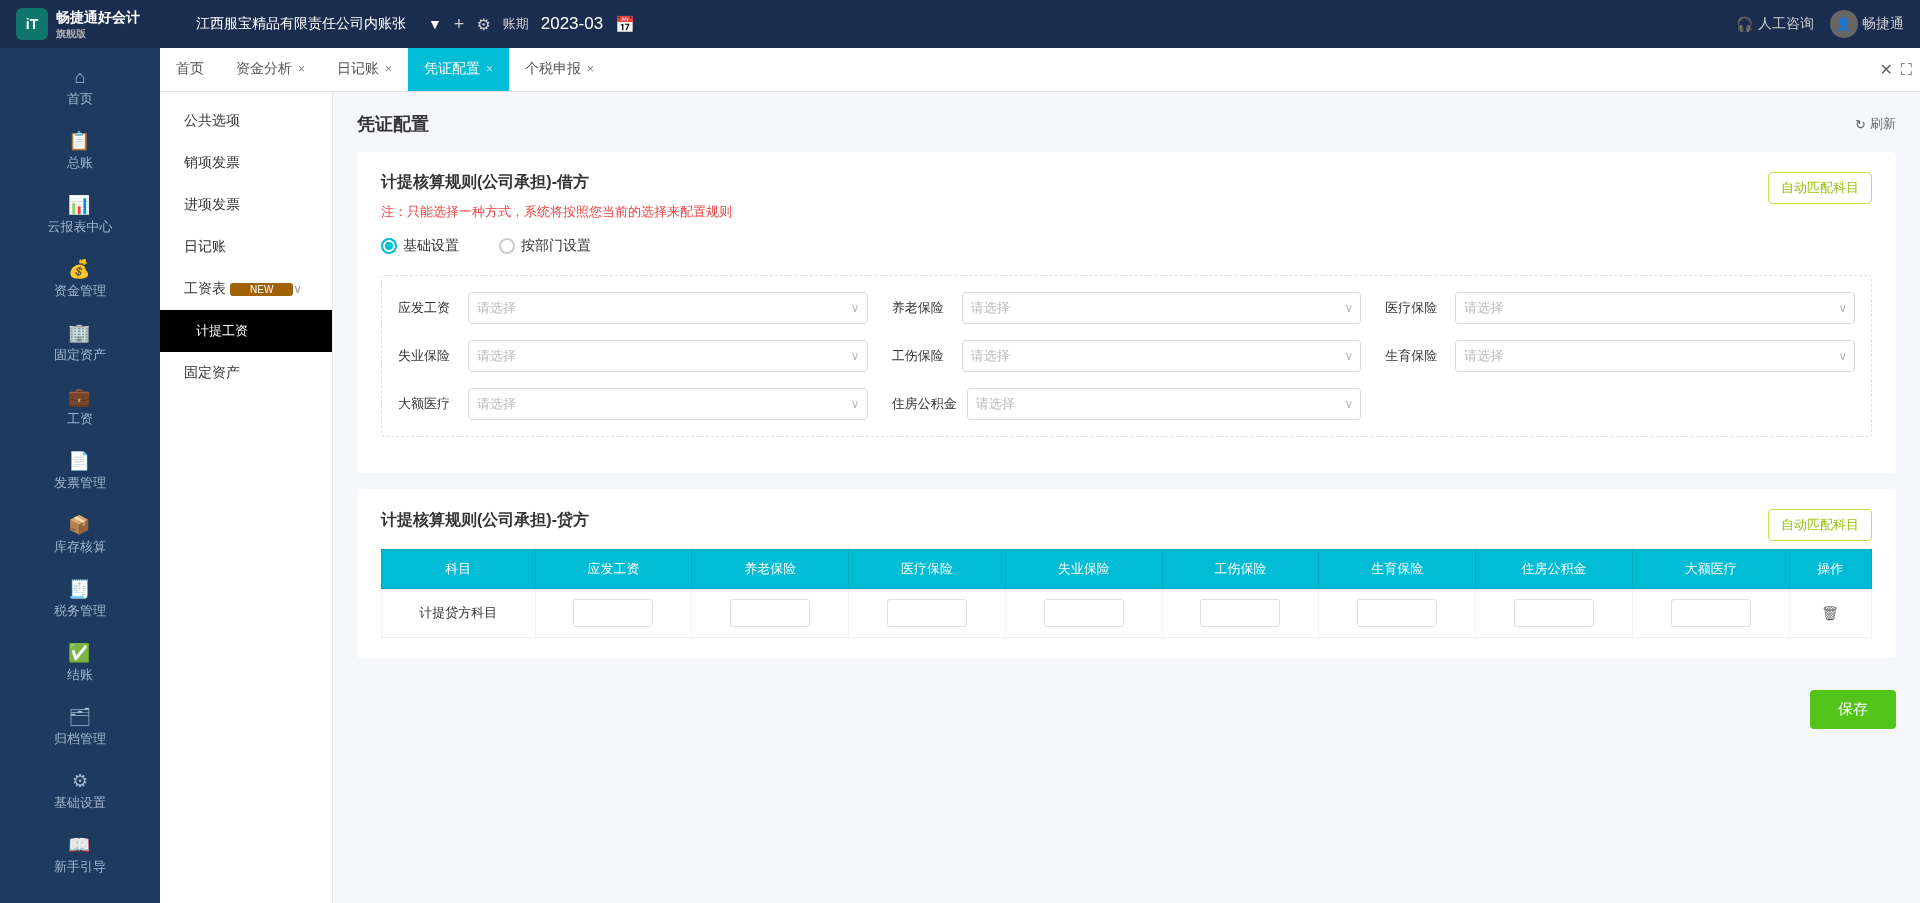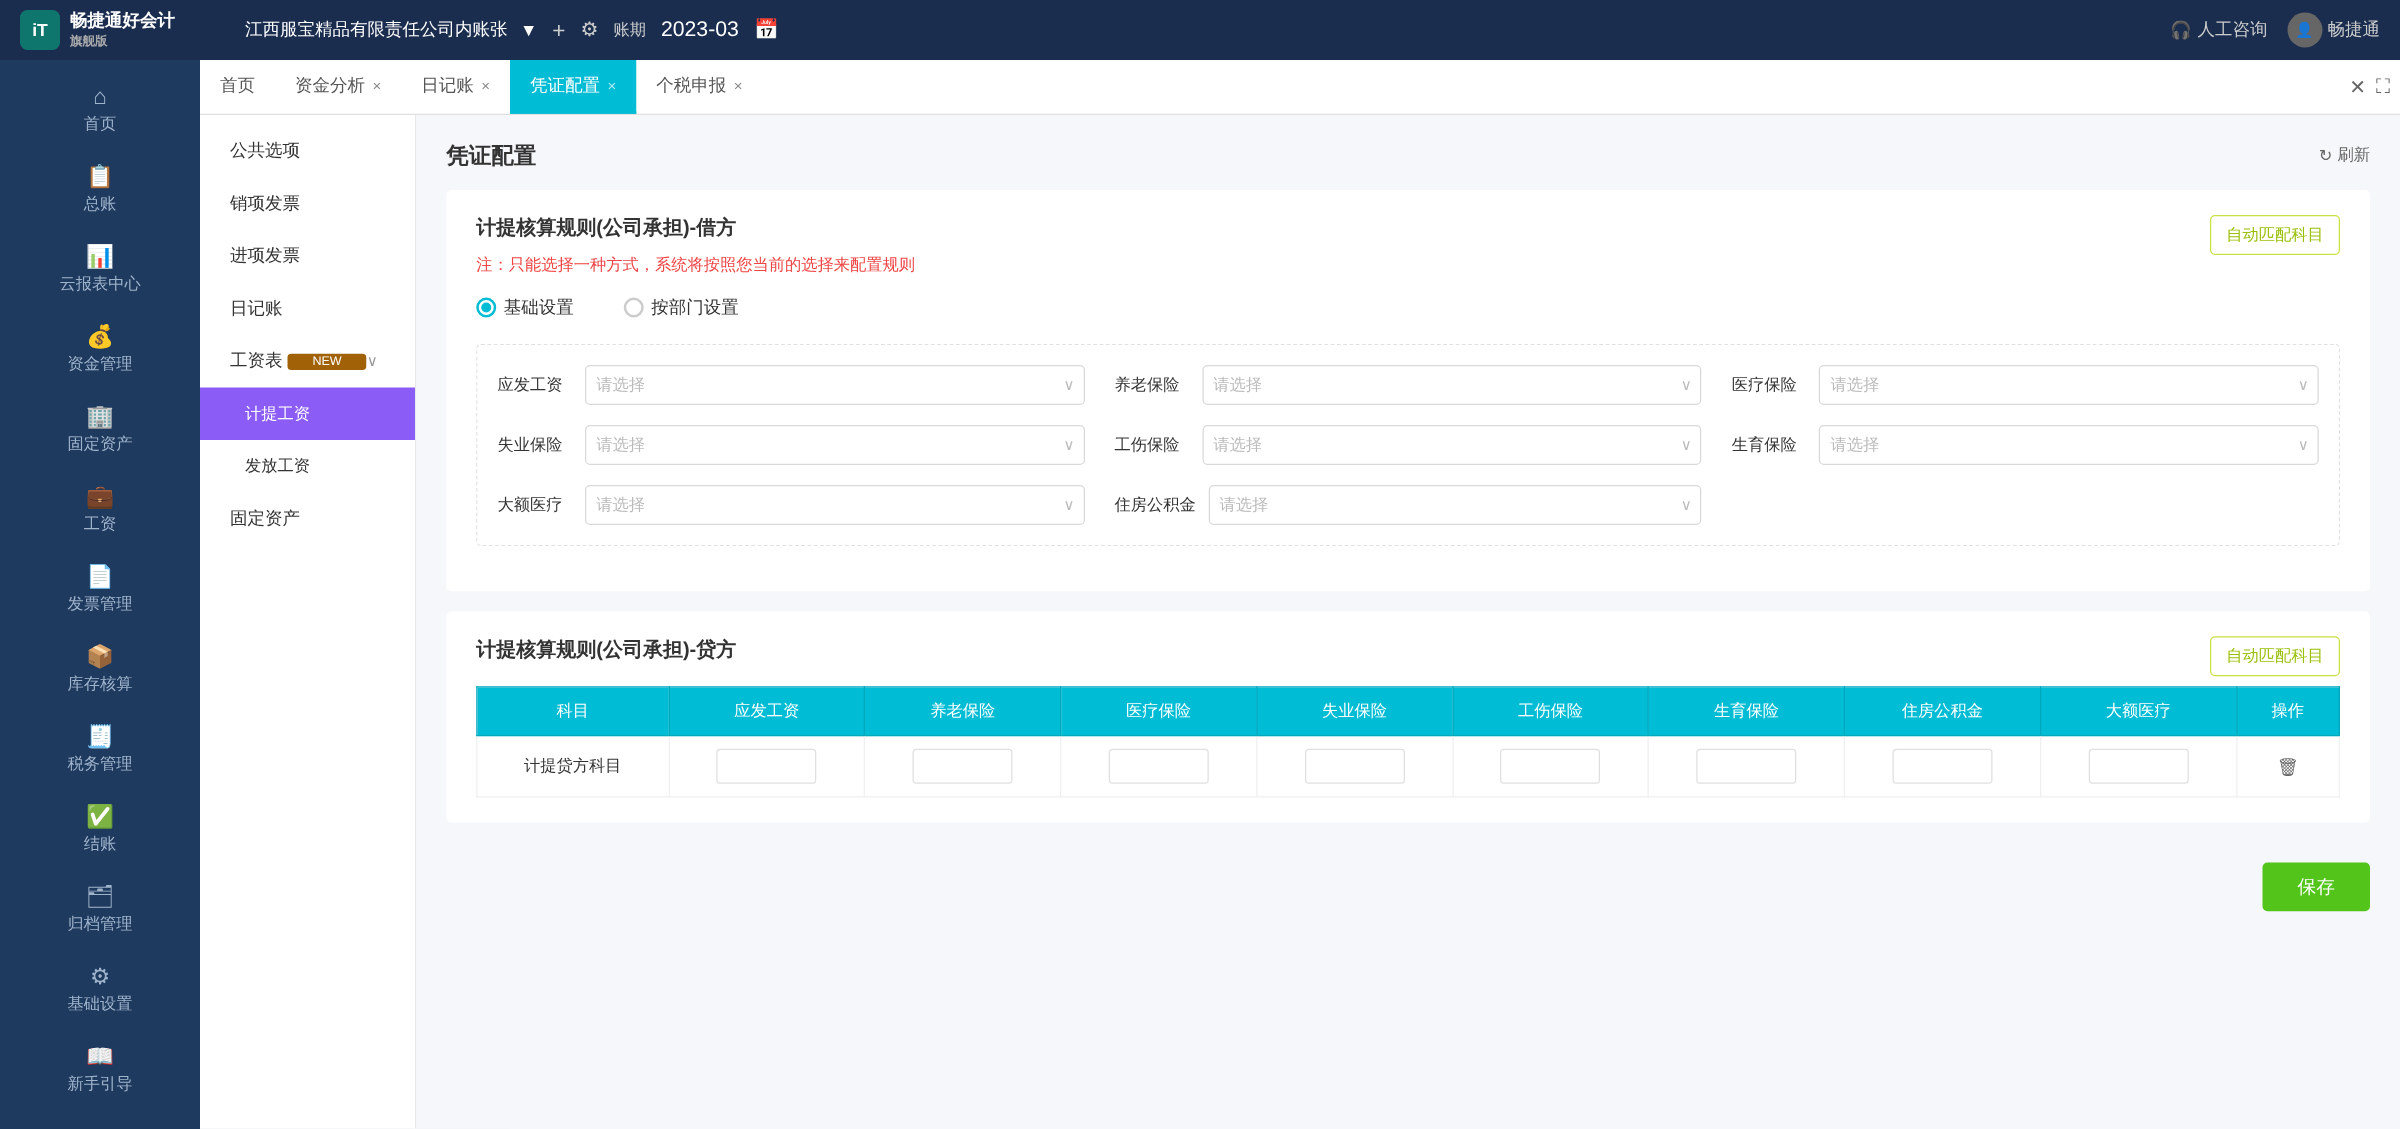--- a/index.html
+++ b/index.html
@@ -41,21 +41,21 @@
       align-items: center;
       gap: 12px;
       flex: 1;
       padding-left: 20px;
       color: white;
       font-size: 14px;
     }
     .company-select {
       display: flex;
       align-items: center;
-      gap: 10px;
+      gap: 22px;
       cursor: pointer;
       color: white;
     }
     .period-label { color: #ccc; font-size: 13px; }
     .period-value { color: white; font-size: 17px; }
     .top-right {
       display: flex;
       align-items: center;
       gap: 16px;
       color: #ccc;
@@ -179,21 +179,21 @@
       overflow-y: auto;
     }
     .left-nav-item {
       padding: 12px 24px;
       cursor: pointer;
       font-size: 14px;
       color: #333;
       position: relative;
     }
     .left-nav-item.active {
-      background: #8b5cf6;
+      background: #000000;
       color: white;
     }
     .left-nav-item.sub { padding-left: 36px; font-size: 13px; }
     .new-badge {
       display: inline-block;
       background: #a16207;
       color: white;
       font-size: 10px;
       padding: 1px 20px;
       border-radius: 3px;
@@ -567,23 +567,20 @@
         <div class="left-nav-item">
           <span>日记账</span>
         </div>
         <div class="nav-group">
           <span>工资表</span>
           <span class="new-badge">NEW</span>
           <span class="nav-chevron">∨</span>
         </div>
         <div class="left-nav-item sub active">
           <span>计提工资</span>
-        </div>
-        <div class="left-nav-item sub">
-          <span>发放工资</span>
         </div>
         <div class="left-nav-item">
           <span>固定资产</span>
         </div>
       </div>
 
       <div class="main-panel">
 
         <div class="page-title-bar">
           <h1 class="page-title">凭证配置</h1>

